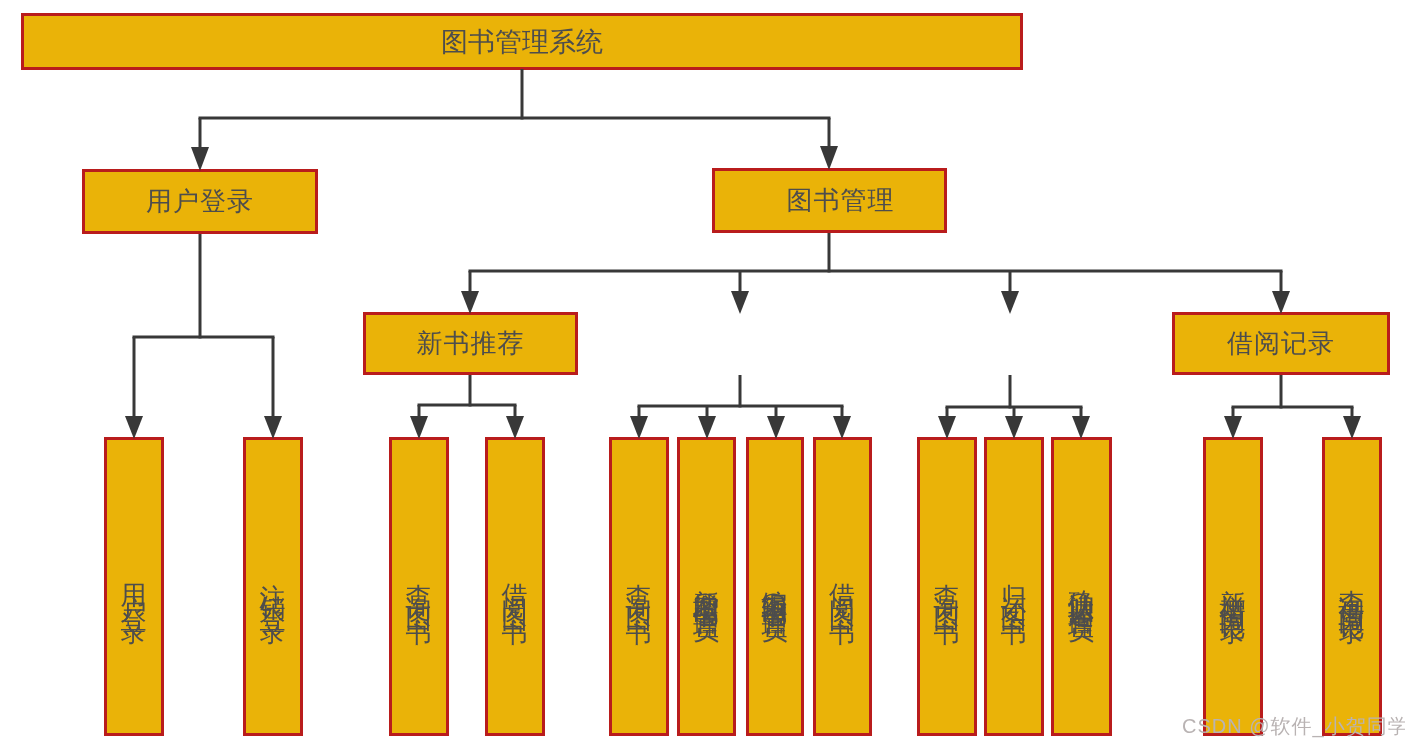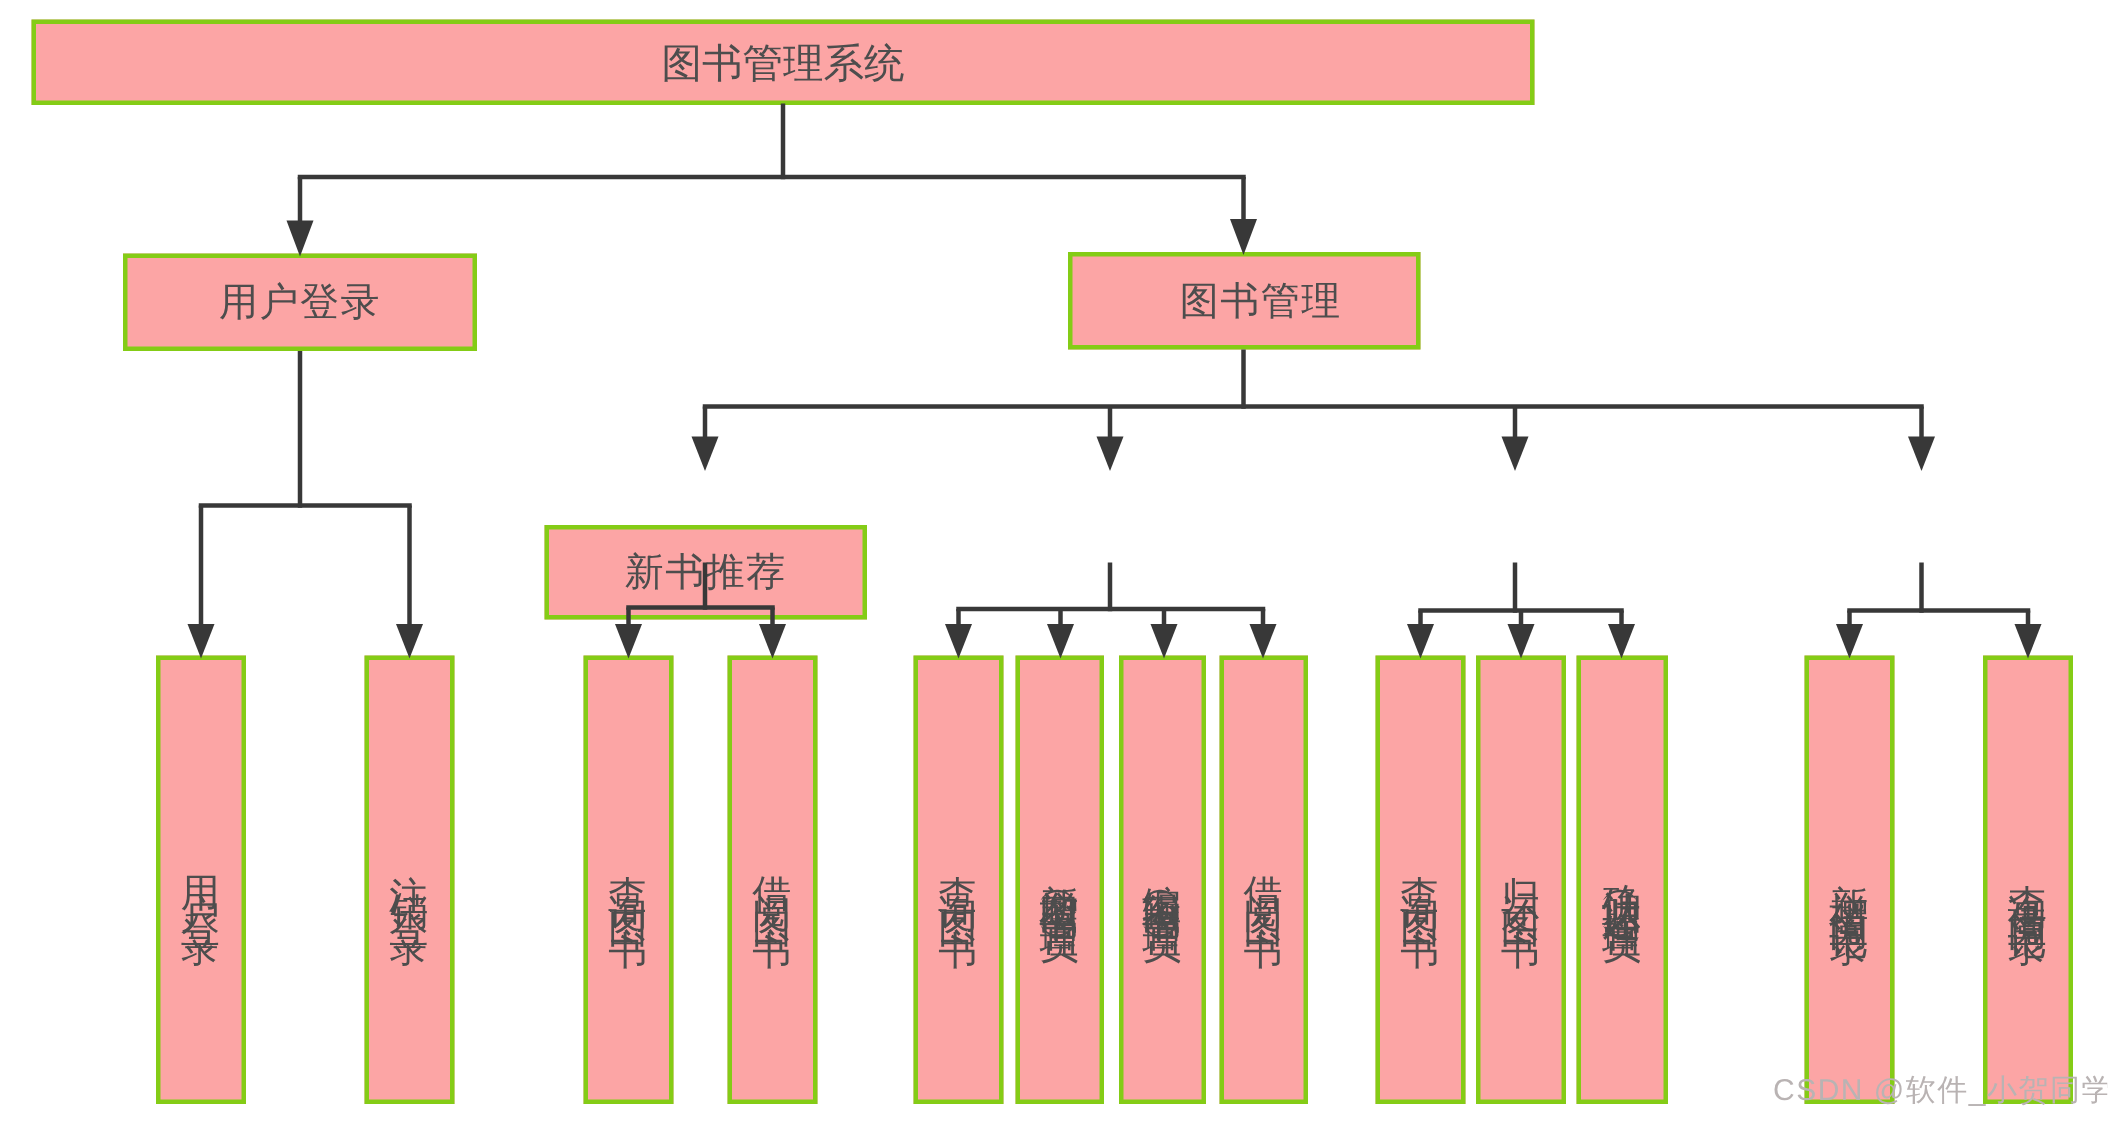--- a/index.html
+++ b/index.html
@@ -1,22 +1,22 @@
 <!DOCTYPE html>
 <html><head>
 <meta charset="utf-8">
 <style>
   html,body{margin:0;padding:0;background:#ffffff;}
   .canvas{
     position:relative;width:1405px;height:747px;background:#ffffff;
     font-family:"Liberation Sans",sans-serif;overflow:hidden;
   }
   .node{
-    position:absolute;box-sizing:border-box;background:#fca5a5;
-    border:3px solid #84cc16;color:#4d4d4d;
+    position:absolute;box-sizing:border-box;background:#eab308;
+    border:3px solid #b91c1c;color:#4d4d4d;
     display:flex;align-items:center;justify-content:center;
     z-index:1;
   }
   .hlabel{font-size:26px;letter-spacing:1px;white-space:nowrap;}
   .root-label{font-size:27px;}
   .leaf .vtext{
     writing-mode:vertical-rl;text-orientation:mixed;
     font-size:26px;line-height:1;white-space:nowrap;
   }
   .ls-wide .vtext{letter-spacing:12px;}
@@ -101,22 +101,25 @@
     <span>图书管理系统</span>
   </div>
 
   <div class="node hlabel" style="left:82px;top:169px;width:236px;height:65px;">
     <span>用户登录</span>
   </div>
   <div class="node hlabel" style="left:712px;top:168px;width:235px;height:65px;padding-left:22px;">
     <span>图书管理</span>
   </div>
 
-  <div class="node hlabel" style="left:363px;top:312px;width:215px;height:63px;margin-top:38px;">
+  <div class="node hlabel" style="left:363px;top:312px;width:215px;height:63px;">
     <span>新书推荐</span>
+  </div>
+  <div class="node hlabel" style="left:1172px;top:312px;width:218px;height:63px;">
+    <span>借阅记录</span>
   </div>
 
   <div class="node leaf ls-wide" style="left:104px;top:437px;width:60px;height:299px;">
     <span class="vtext">用户登录</span>
   </div>
   <div class="node leaf ls-wide" style="left:243px;top:437px;width:60px;height:299px;">
     <span class="vtext">注销登录</span>
   </div>
 
   <div class="node leaf ls-wide" style="left:389px;top:437px;width:60px;height:299px;">

